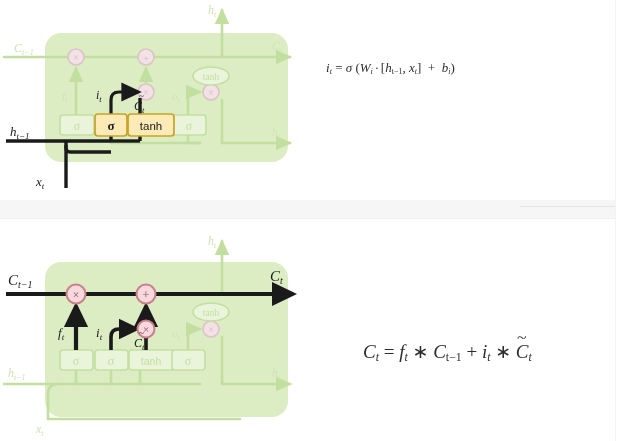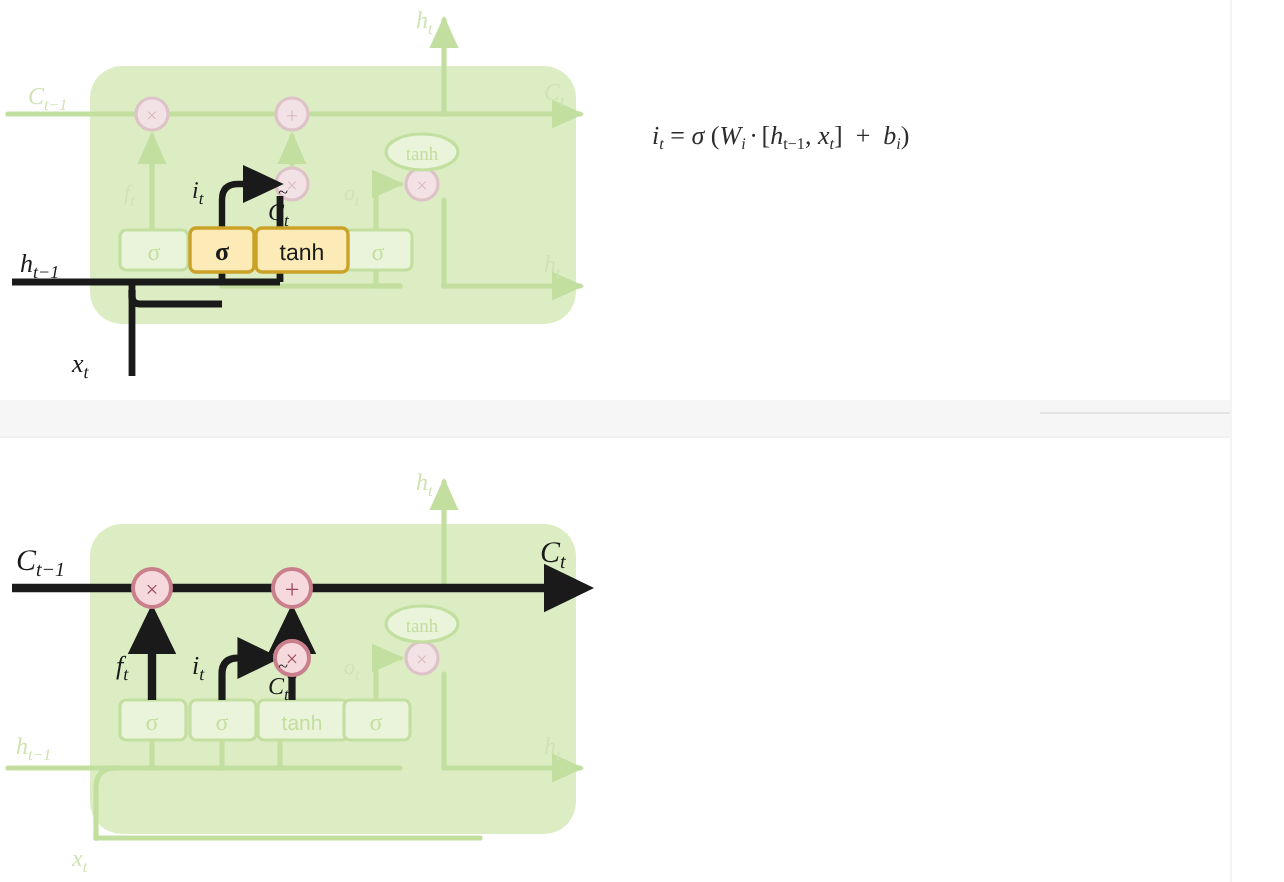--- a/index.html
+++ b/index.html
@@ -232,15 +232,20 @@
       <g font-family="Liberation Serif, serif" fill="#1a1a1a" font-style="italic">
         <text x="8" y="66" font-size="15">C<tspan font-size="10" dy="3">t−1</tspan></text>
         <text x="270" y="62" font-size="15">C<tspan font-size="10" dy="3">t</tspan></text>
         <text x="58" y="118" font-size="13">f<tspan font-size="9" dy="3">t</tspan></text>
         <text x="96" y="118" font-size="13">i<tspan font-size="9" dy="3">t</tspan></text>
         <text x="134" y="128" font-size="12">C<tspan font-size="8.5" dy="3">t</tspan></text>
         <text x="139" y="117" font-size="9">~</text>
       </g>
     </svg>
 
+    <div class="eqblock" style="left:363px;top:118px;font-size:19px;">
+      <div class="eq">
+        <i class="v">C</i><sub>t</sub>&nbsp;=&nbsp;<i class="v">f</i><sub>t</sub>&nbsp;∗&nbsp;<i class="v">C</i><sub class="upn">t−1</sub>&nbsp;+&nbsp;<i class="v">i</i><sub>t</sub>&nbsp;∗&nbsp;<span class="tilde"><i class="v">C</i></span><sub>t</sub>
+      </div>
+    </div>
   </div>
 
 </div>
 
 </body></html>

